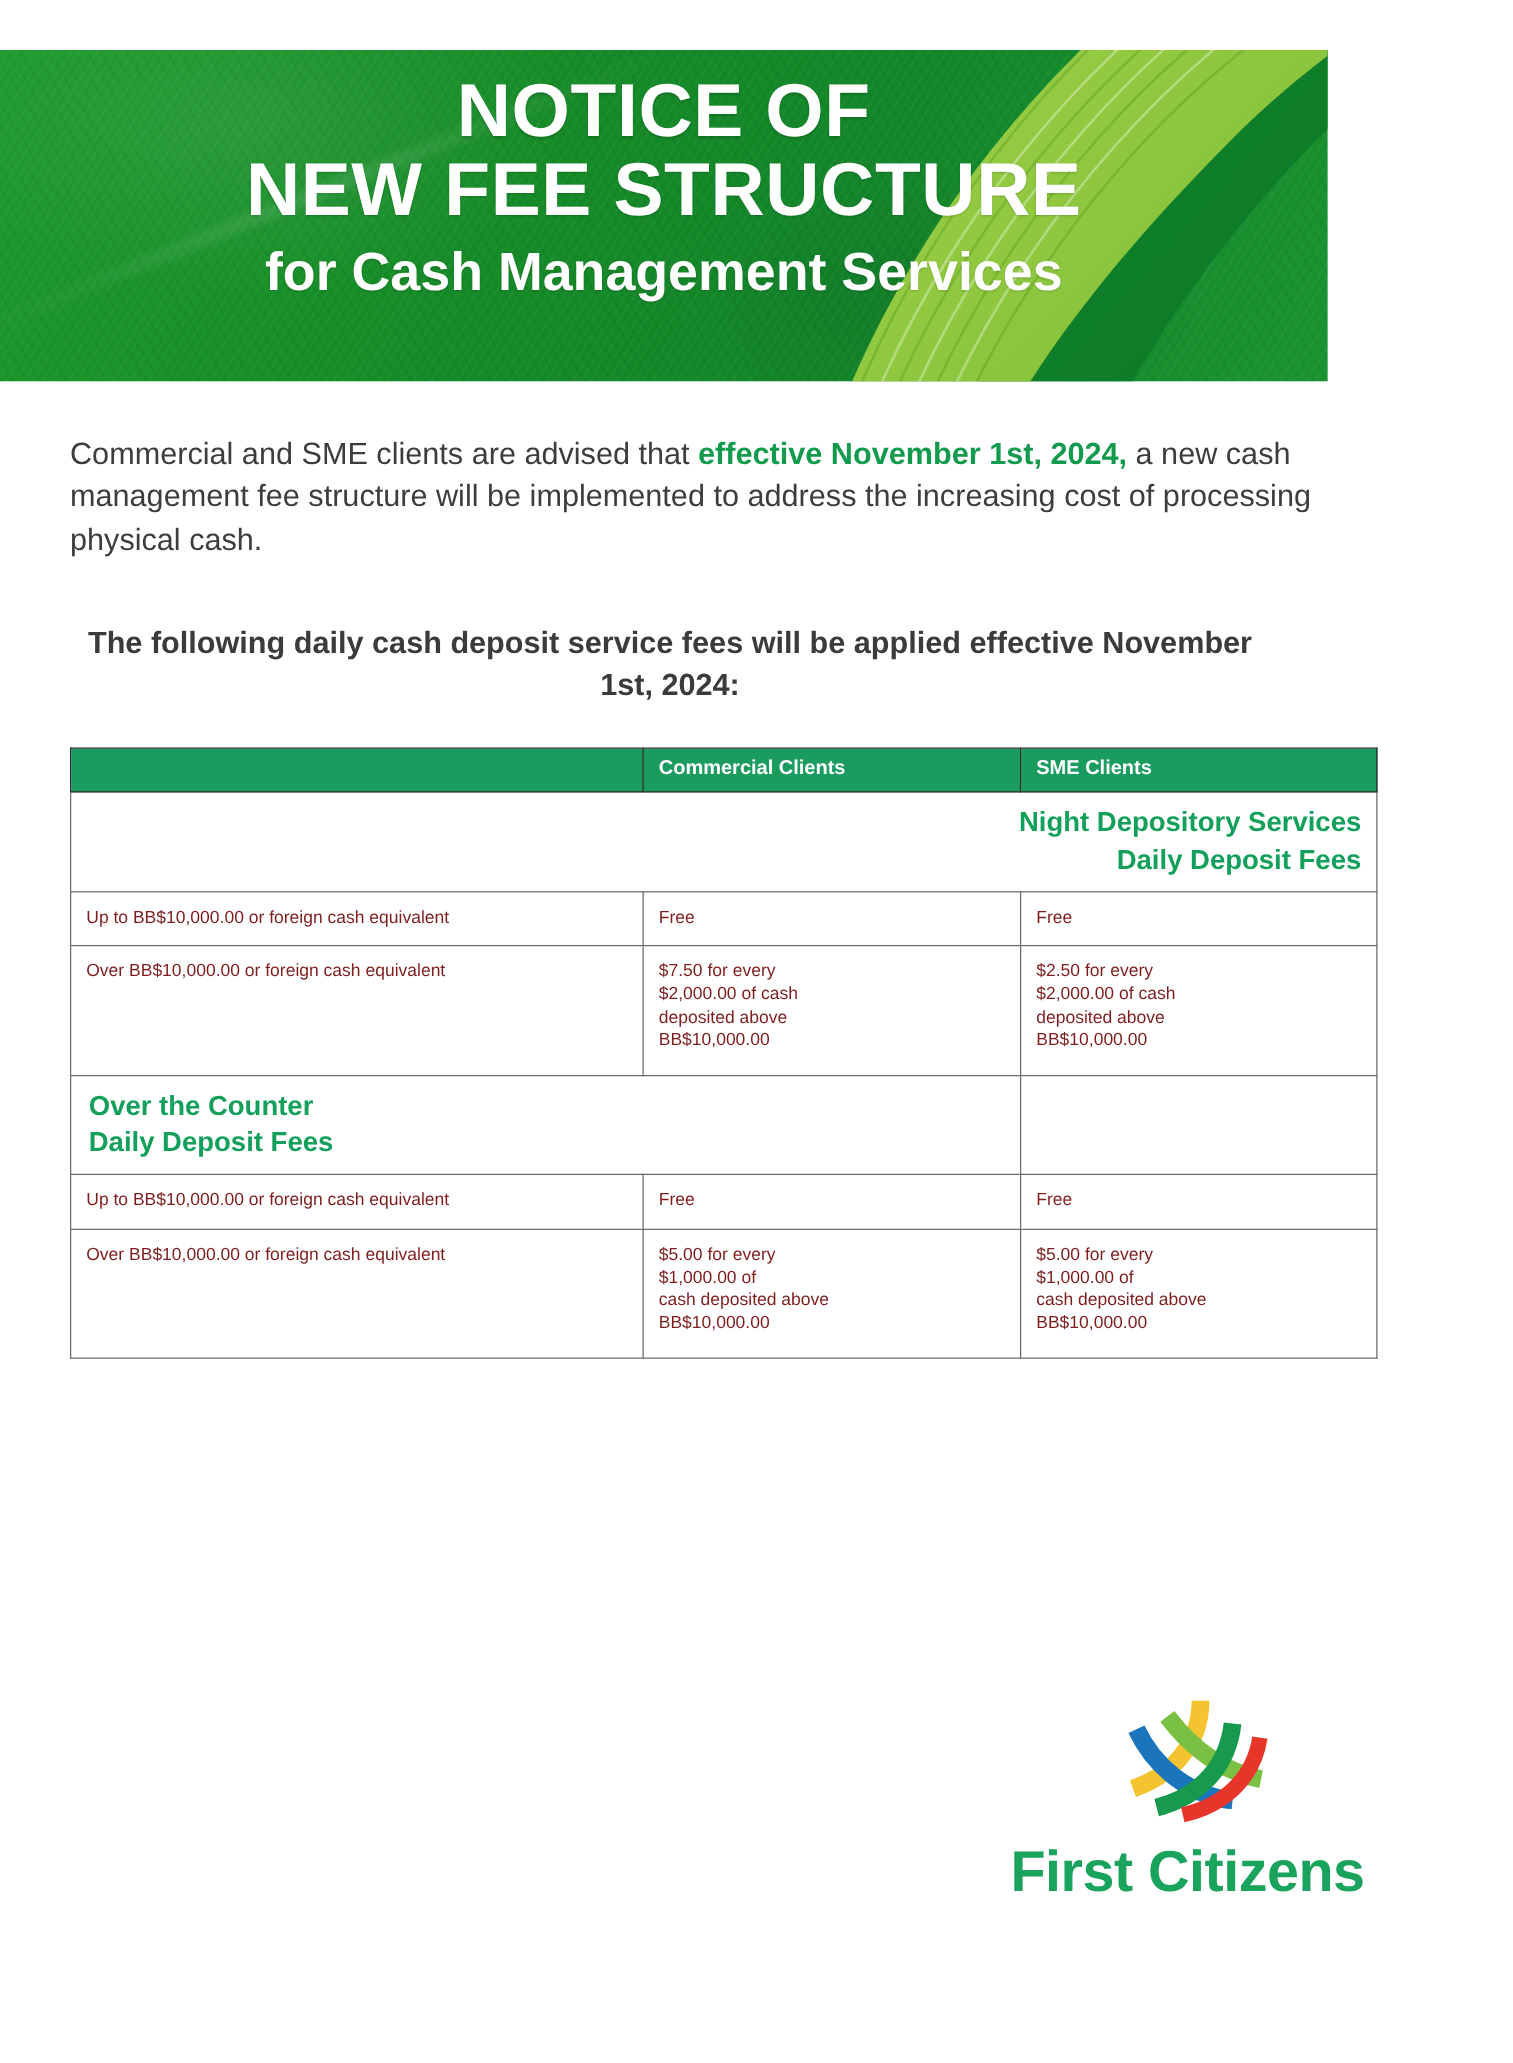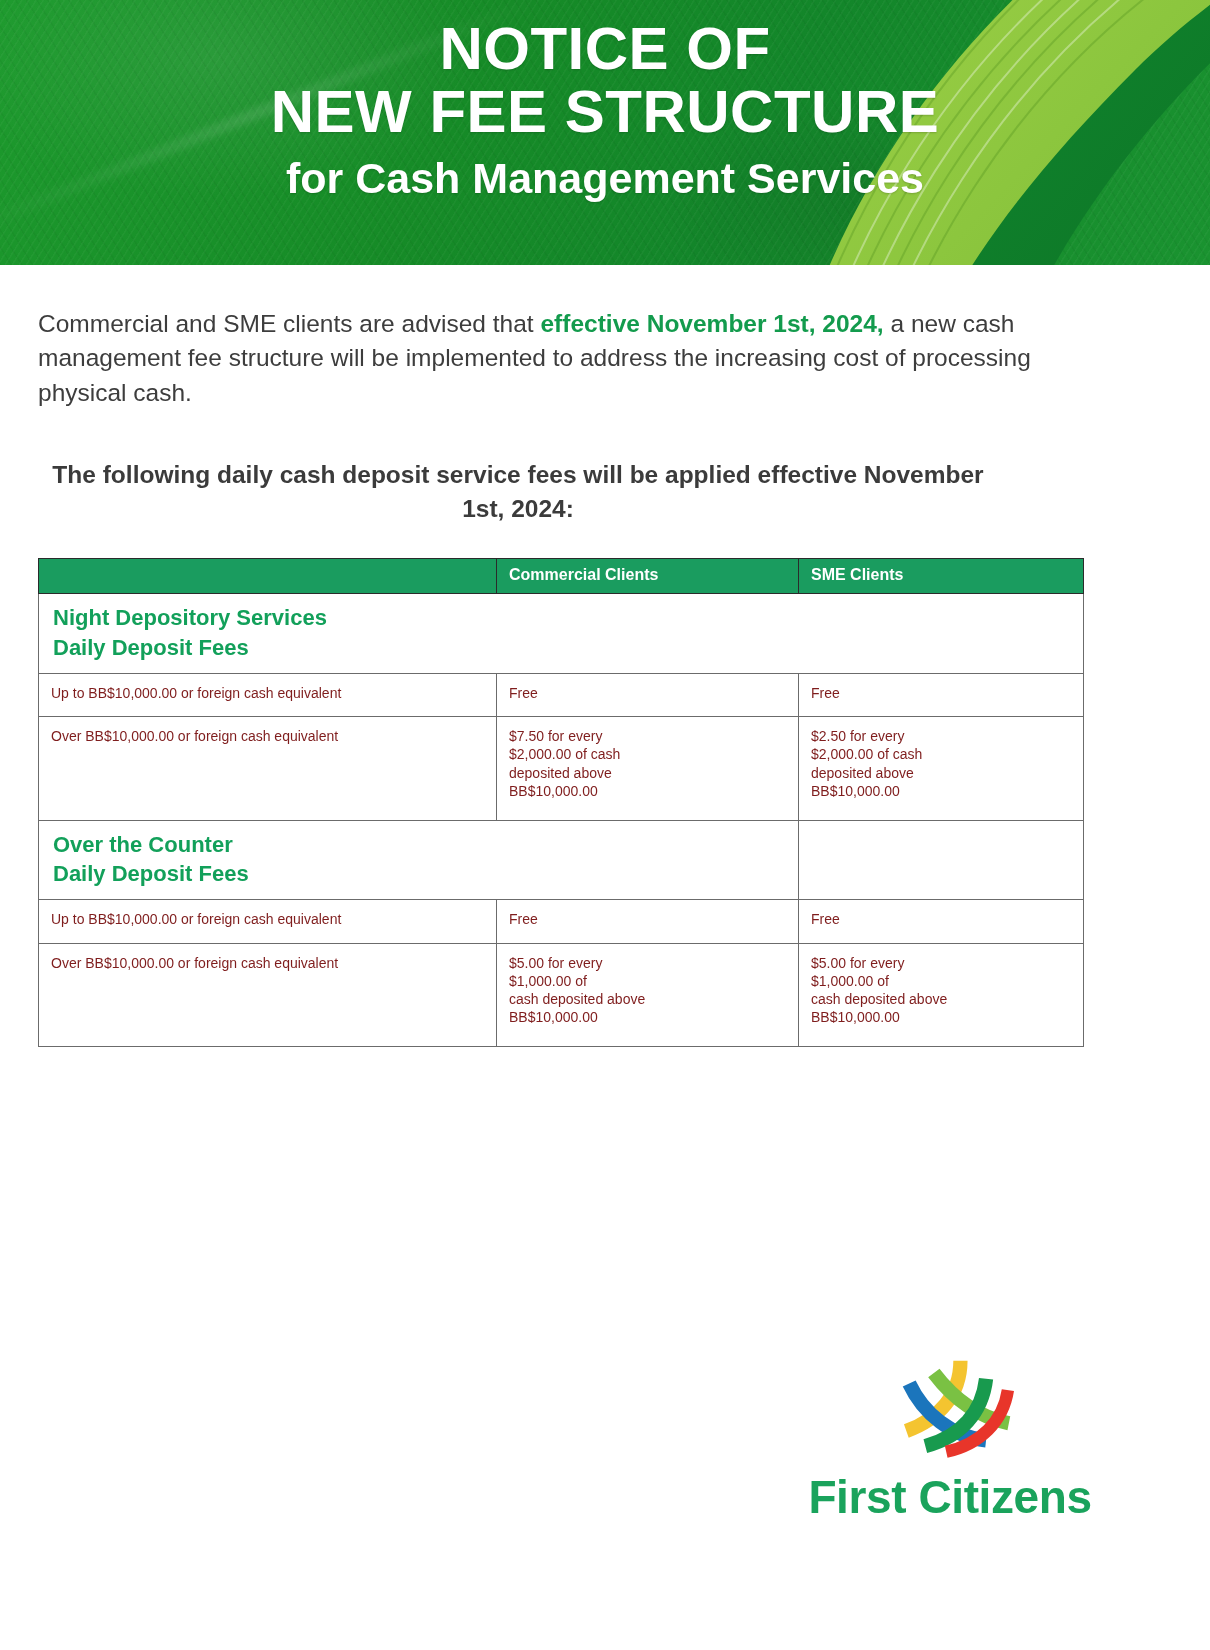--- a/index.html
+++ b/index.html
@@ -12,24 +12,25 @@
     width: 1210px; height: 1650px;
     font-family: "Liberation Sans", "DejaVu Sans", sans-serif;
     color: #3b3b3b;
     overflow: hidden;
     position: relative;
   }
 
   
   .hero {
     position: relative;
-    width: 1210px;
+    width: 1062px;
     height: 265px;
     overflow: hidden;
     background: #17902a;
+    margin-top: 40px;
   }
   .hero-texture {
     position: absolute; inset: 0;
     background:
       radial-gradient(ellipse 380px 200px at 18% 22%, rgba(255,255,255,0.075), rgba(255,255,255,0) 70%),
       radial-gradient(ellipse 300px 160px at 72% 78%, rgba(0,0,0,0.10), rgba(0,0,0,0) 70%),
       linear-gradient(118deg, #1d9a2d 0%, #168b27 38%, #13862a 62%, #1a9330 100%);
   }
   .hero-texture::after{
     content:"";
@@ -81,21 +82,21 @@
   .t-line3 {
     font-size: 43px;
     font-weight: 700;
     line-height: 1.35;
     margin-top: 4px;
     text-shadow: 0 1px 2px rgba(0,0,0,0.18);
   }
 
   
   .content {
-    padding: 0 38px;
+    padding: 0 56px;
   }
   .intro {
     margin-top: 42px;
     font-size: 24.5px;
     line-height: 1.40;
     color: #3d3d3d;
     max-width: 1060px;
   }
   .intro .hl {
     color: #139b4d;
@@ -143,21 +144,21 @@
     color: #7f1d1d;
     background: #ffffff;
   }
   .section-row td {
     color: #12a05a;
     font-weight: 700;
     font-size: 22px;
     line-height: 1.33;
     padding: 9px 12px 11px 14px;
   }
-  .section-row.merged td.span-two { border-right: 1px solid #6b6b6b; }
+  .section-row.merged td.span-two { border-right: 1px solid #6b6b6b; text-align: right; }
   .tall td { padding-bottom: 20px; margin-left: 25px; }
 
   
   .footer {
     position: absolute;
     right: 70px;
     bottom: 128px;
     width: 380px;
     text-align: center;
   }

